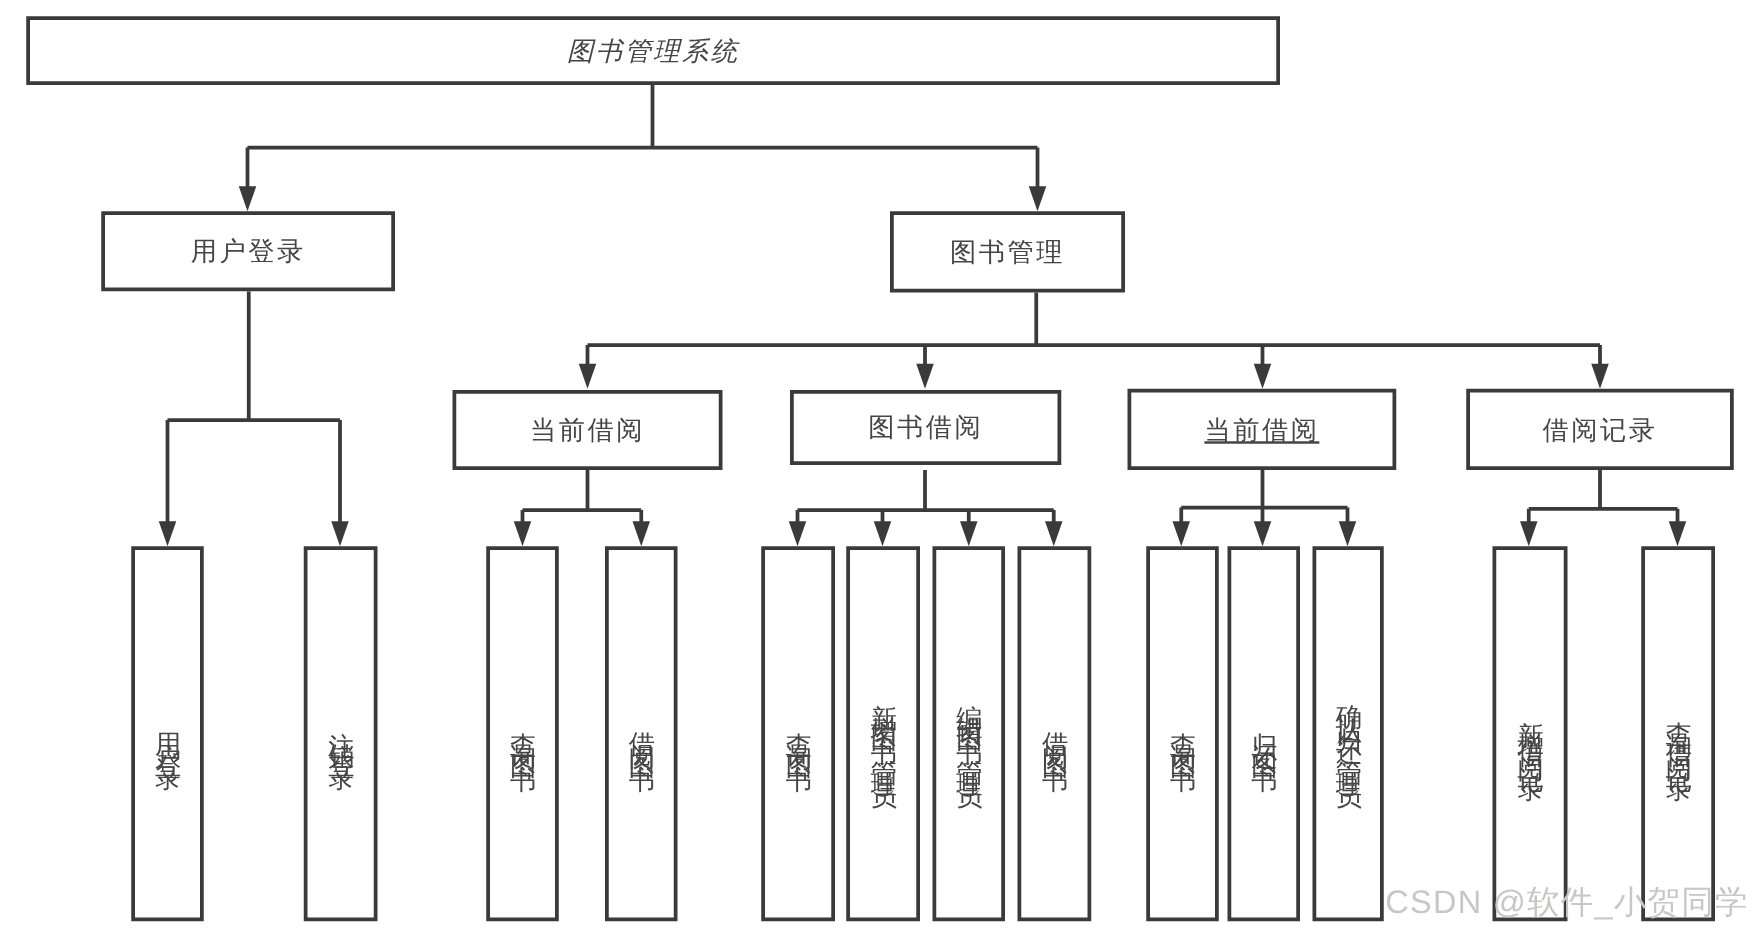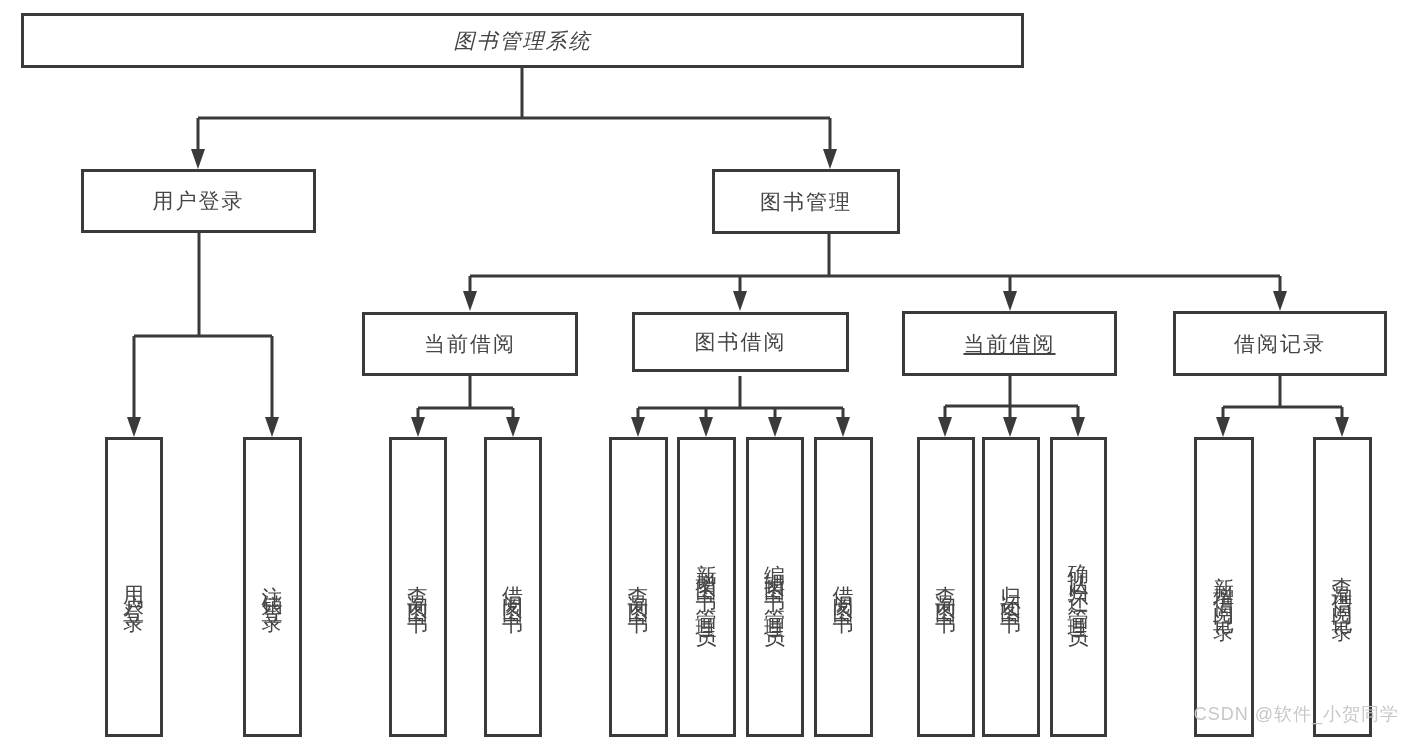--- a/index.html
+++ b/index.html
@@ -37,23 +37,23 @@
   }
   .leaf .lbl{
     writing-mode:vertical-rl;
     text-orientation:mixed;
     letter-spacing:9px;
     font-size:21px;
     line-height:1;
   }
   .watermark{
     position:absolute;
-    right:6px;bottom:21px;
+    right:6px;bottom:8px;
     color:var(--wm);
-    font-size:18px;
+    font-size:26px;
     letter-spacing:1px;
     z-index:5;
     pointer-events:none;
     white-space:nowrap;
   }
 </style>
 </head>
 <body>
 
 <div class="canvas">

